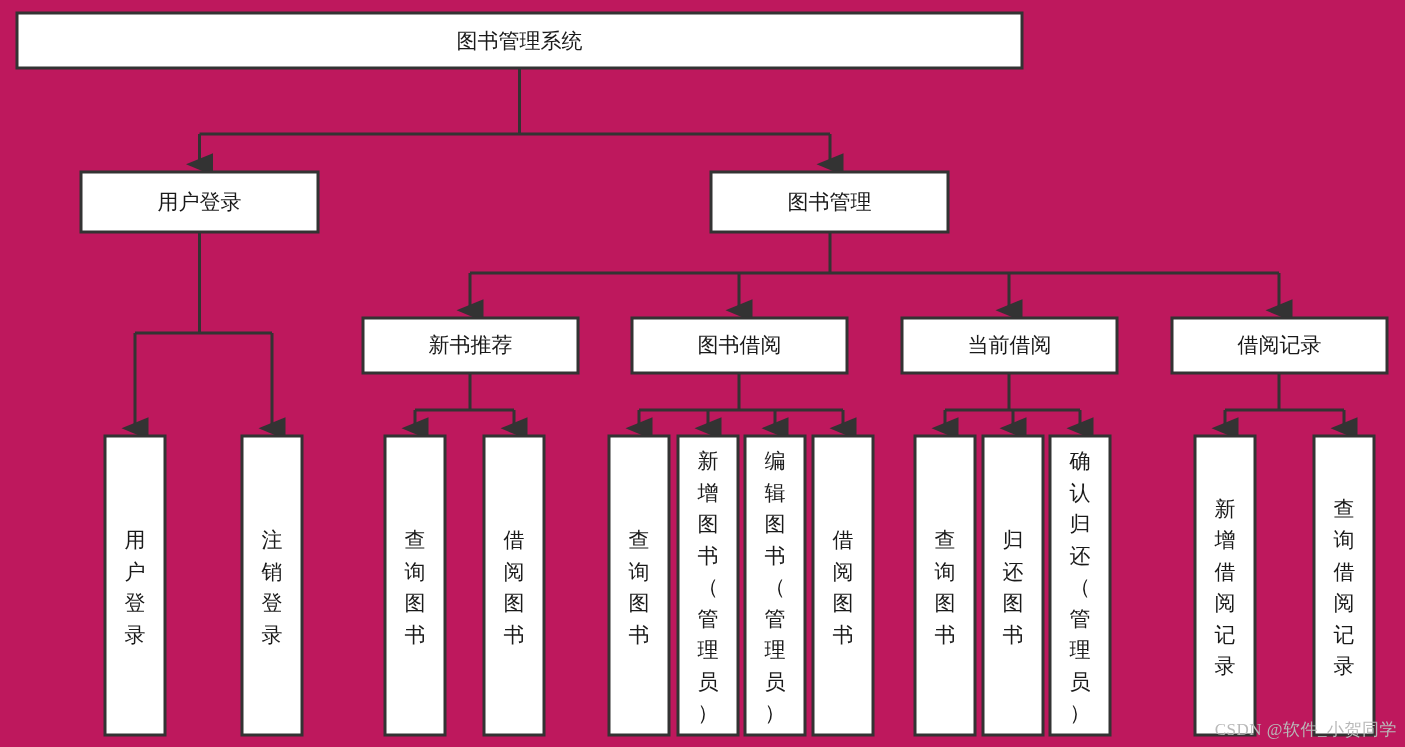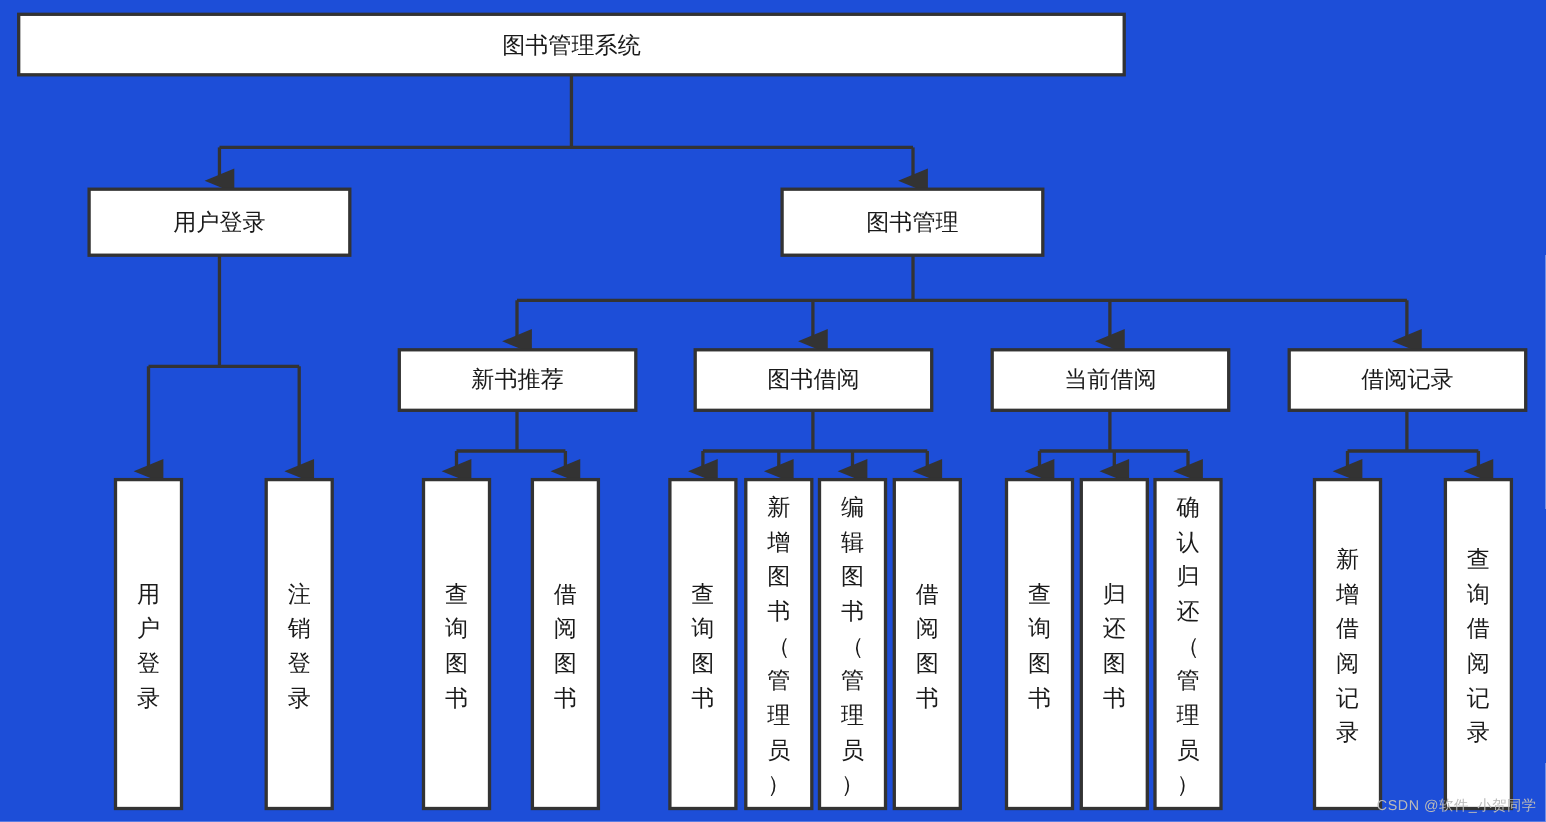--- a/index.html
+++ b/index.html
@@ -10,21 +10,21 @@
   body {
     width: 1405px;
     height: 747px;
     overflow: hidden;
     font-family: "DejaVu Sans", "Liberation Sans", sans-serif;
   }
   #diagram-root {
     position: relative;
     width: 1405px;
     height: 747px;
-    background: #1d4ed8;
+    background: #be185d;
   }
   svg.flow {
     position: absolute;
     left: 0;
     top: 0;
     width: 1405px;
     height: 747px;
   }
   .node-box {
     fill: #ffffff;
@@ -46,22 +46,22 @@
   .node-label-v {
     font-family: "DejaVu Sans", "Liberation Sans", sans-serif;
     font-size: 21px;
     fill: #1a1a1a;
     text-anchor: middle;
   }
   .watermark {
     position: absolute;
     right: 8px;
     bottom: 6px;
-    font-family: Liberation Sans, sans-serif;
-    font-size: 13px;
+    font-family: Liberation Serif, serif;
+    font-size: 17px;
     color: #b9b9b9;
     white-space: nowrap;
     letter-spacing: 0.5px;
   }
 </style>
 </head>
 <body>
 
 <div id="diagram-root">
 

